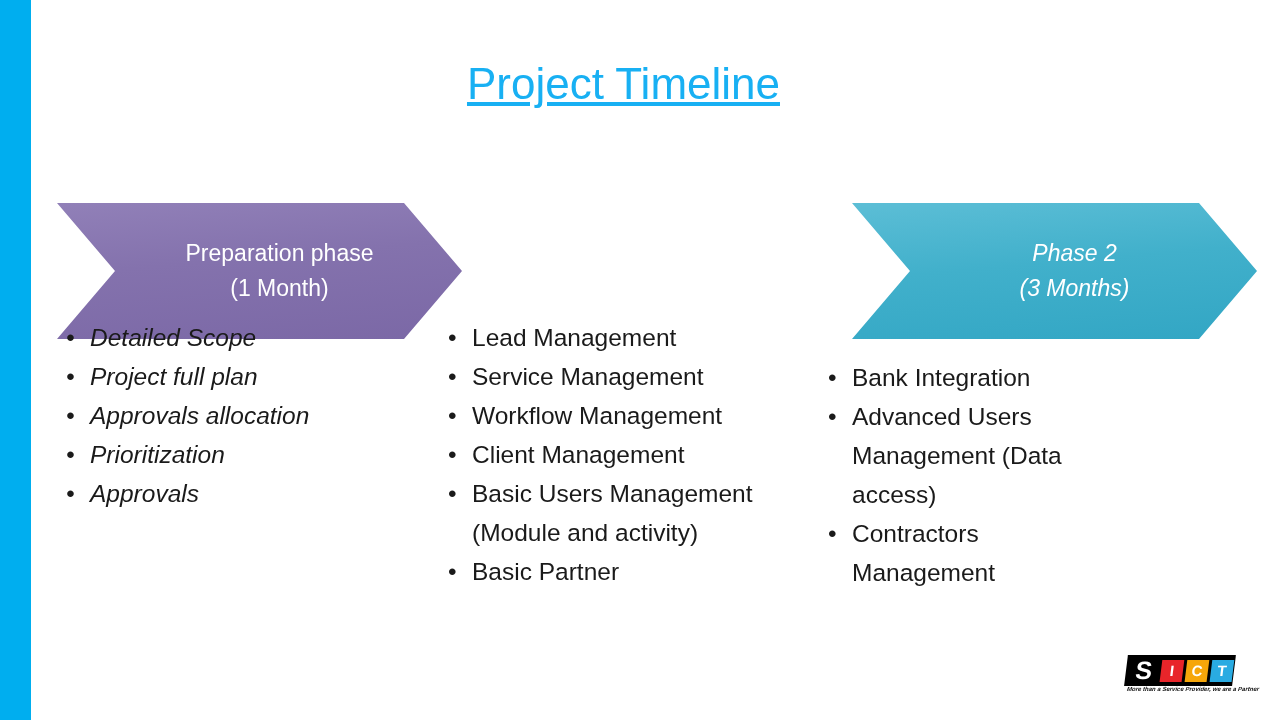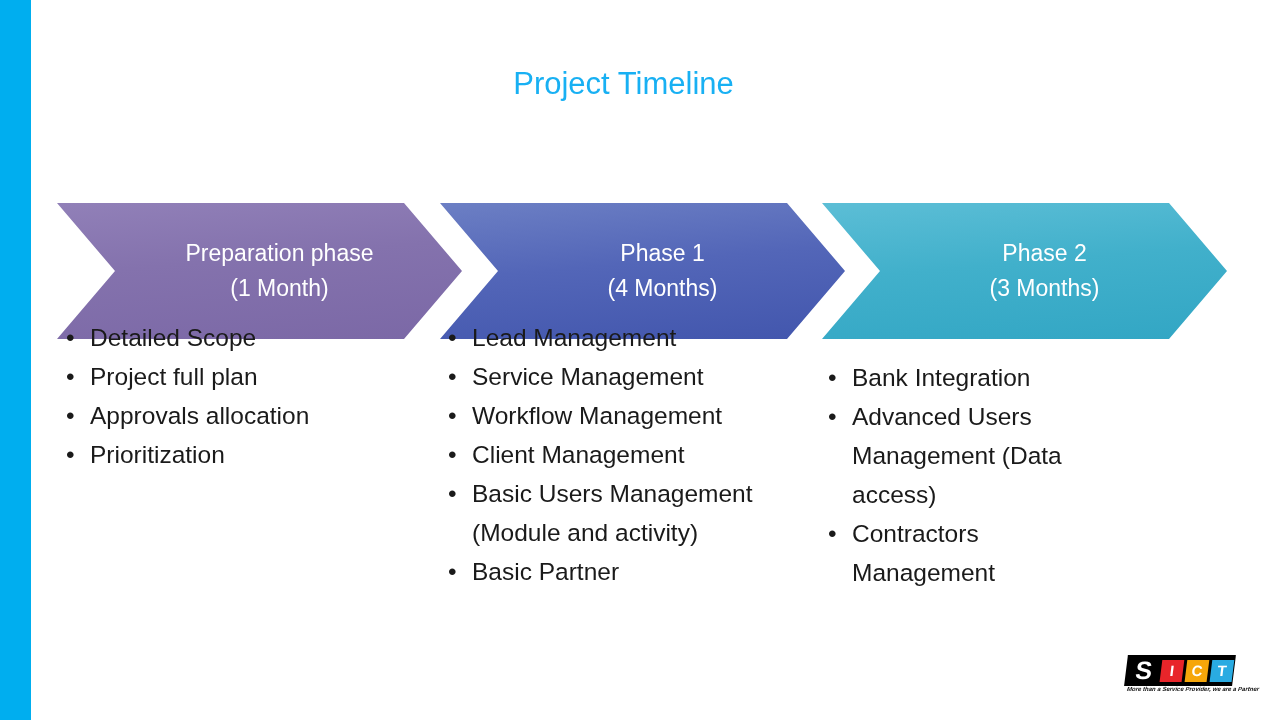--- a/index.html
+++ b/index.html
@@ -30,25 +30,26 @@
     background: #00AEEF;
   }
 
   
   #page-title {
     position: absolute;
     left: 31px;
     top: 56px;
     width: 1185px;
     text-align: center;
-    font-size: 31px;
+    font-size: 44px;
     line-height: 56px;
     color: #18B0F3;
     font-weight: 400;
     letter-spacing: 0px;
+    text-decoration: underline;
   }
 
   
   #chevron-row {
     position: absolute;
     left: 0;
     top: 173px;
     width: 1280px;
     height: 136px;
   }
@@ -69,28 +70,28 @@
   .chevron .line {
     font-size: 23px;
     line-height: 35px;
     font-weight: 400;
     text-align: center;
     padding-left: 40px;
   }
 
   #chevron-0 { left: 57px;  width: 405px; background: linear-gradient(175deg, #9180b8 0%, #8472ad 42%, #7b68a6 100%); }
   #chevron-1 { left: 440px; width: 405px; background: linear-gradient(175deg, #6c7fc4 0%, #5366b8 45%, #4256ad 100%); }
-  #chevron-2 { left: 822px; width: 405px; background: linear-gradient(175deg, #5cbed6 0%, #41b0cb 45%, #32a6c4 100%); }
+  #chevron-2 { left: 852px; width: 405px; background: linear-gradient(175deg, #5cbed6 0%, #41b0cb 45%, #32a6c4 100%); font-style: italic; }
 
   
   .bullet-col {
     position: absolute;
     top: 318px;
   }
-  #col-0 { left: 59px;  width: 370px; }
+  #col-0 { left: 59px;  width: 370px; font-style: italic; }
   #col-1 { left: 441px; width: 340px; }
   #col-2 { left: 821px; width: 290px; margin-top: 40px; }
 
   .bullet-list {
     margin: 0;
     padding: 0;
     list-style: none;
   }
   .bullet-item {
     position: relative;
@@ -179,38 +180,35 @@
 
   <div id="page-title">Project Timeline</div>
 
   <div id="chevron-row">
 
     <div class="chevron" id="chevron-0">
       <div class="line">Preparation phase</div>
       <div class="line">(1 Month)</div>
     </div>
 
-    <div class="chevron" id="chevron-1">
-      <div class="line">Phase 1</div>
-      <div class="line">(4 Months)</div>
-    </div>
 
     <div class="chevron" id="chevron-2">
       <div class="line">Phase 2</div>
       <div class="line">(3 Months)</div>
     </div>
 
   </div>
 
   <div class="bullet-col" id="col-0">
     <ul class="bullet-list">
       <li class="bullet-item">Detailed Scope</li>
       <li class="bullet-item">Project full plan</li>
       <li class="bullet-item">Approvals allocation</li>
       <li class="bullet-item">Prioritization</li>
+      <li class="bullet-item">Approvals</li>
     </ul>
   </div>
 
   <div class="bullet-col" id="col-1">
     <ul class="bullet-list">
       <li class="bullet-item">Lead Management</li>
       <li class="bullet-item">Service Management</li>
       <li class="bullet-item">Workflow Management</li>
       <li class="bullet-item">Client Management</li>
       <li class="bullet-item">Basic Users Management (Module and activity)</li>

